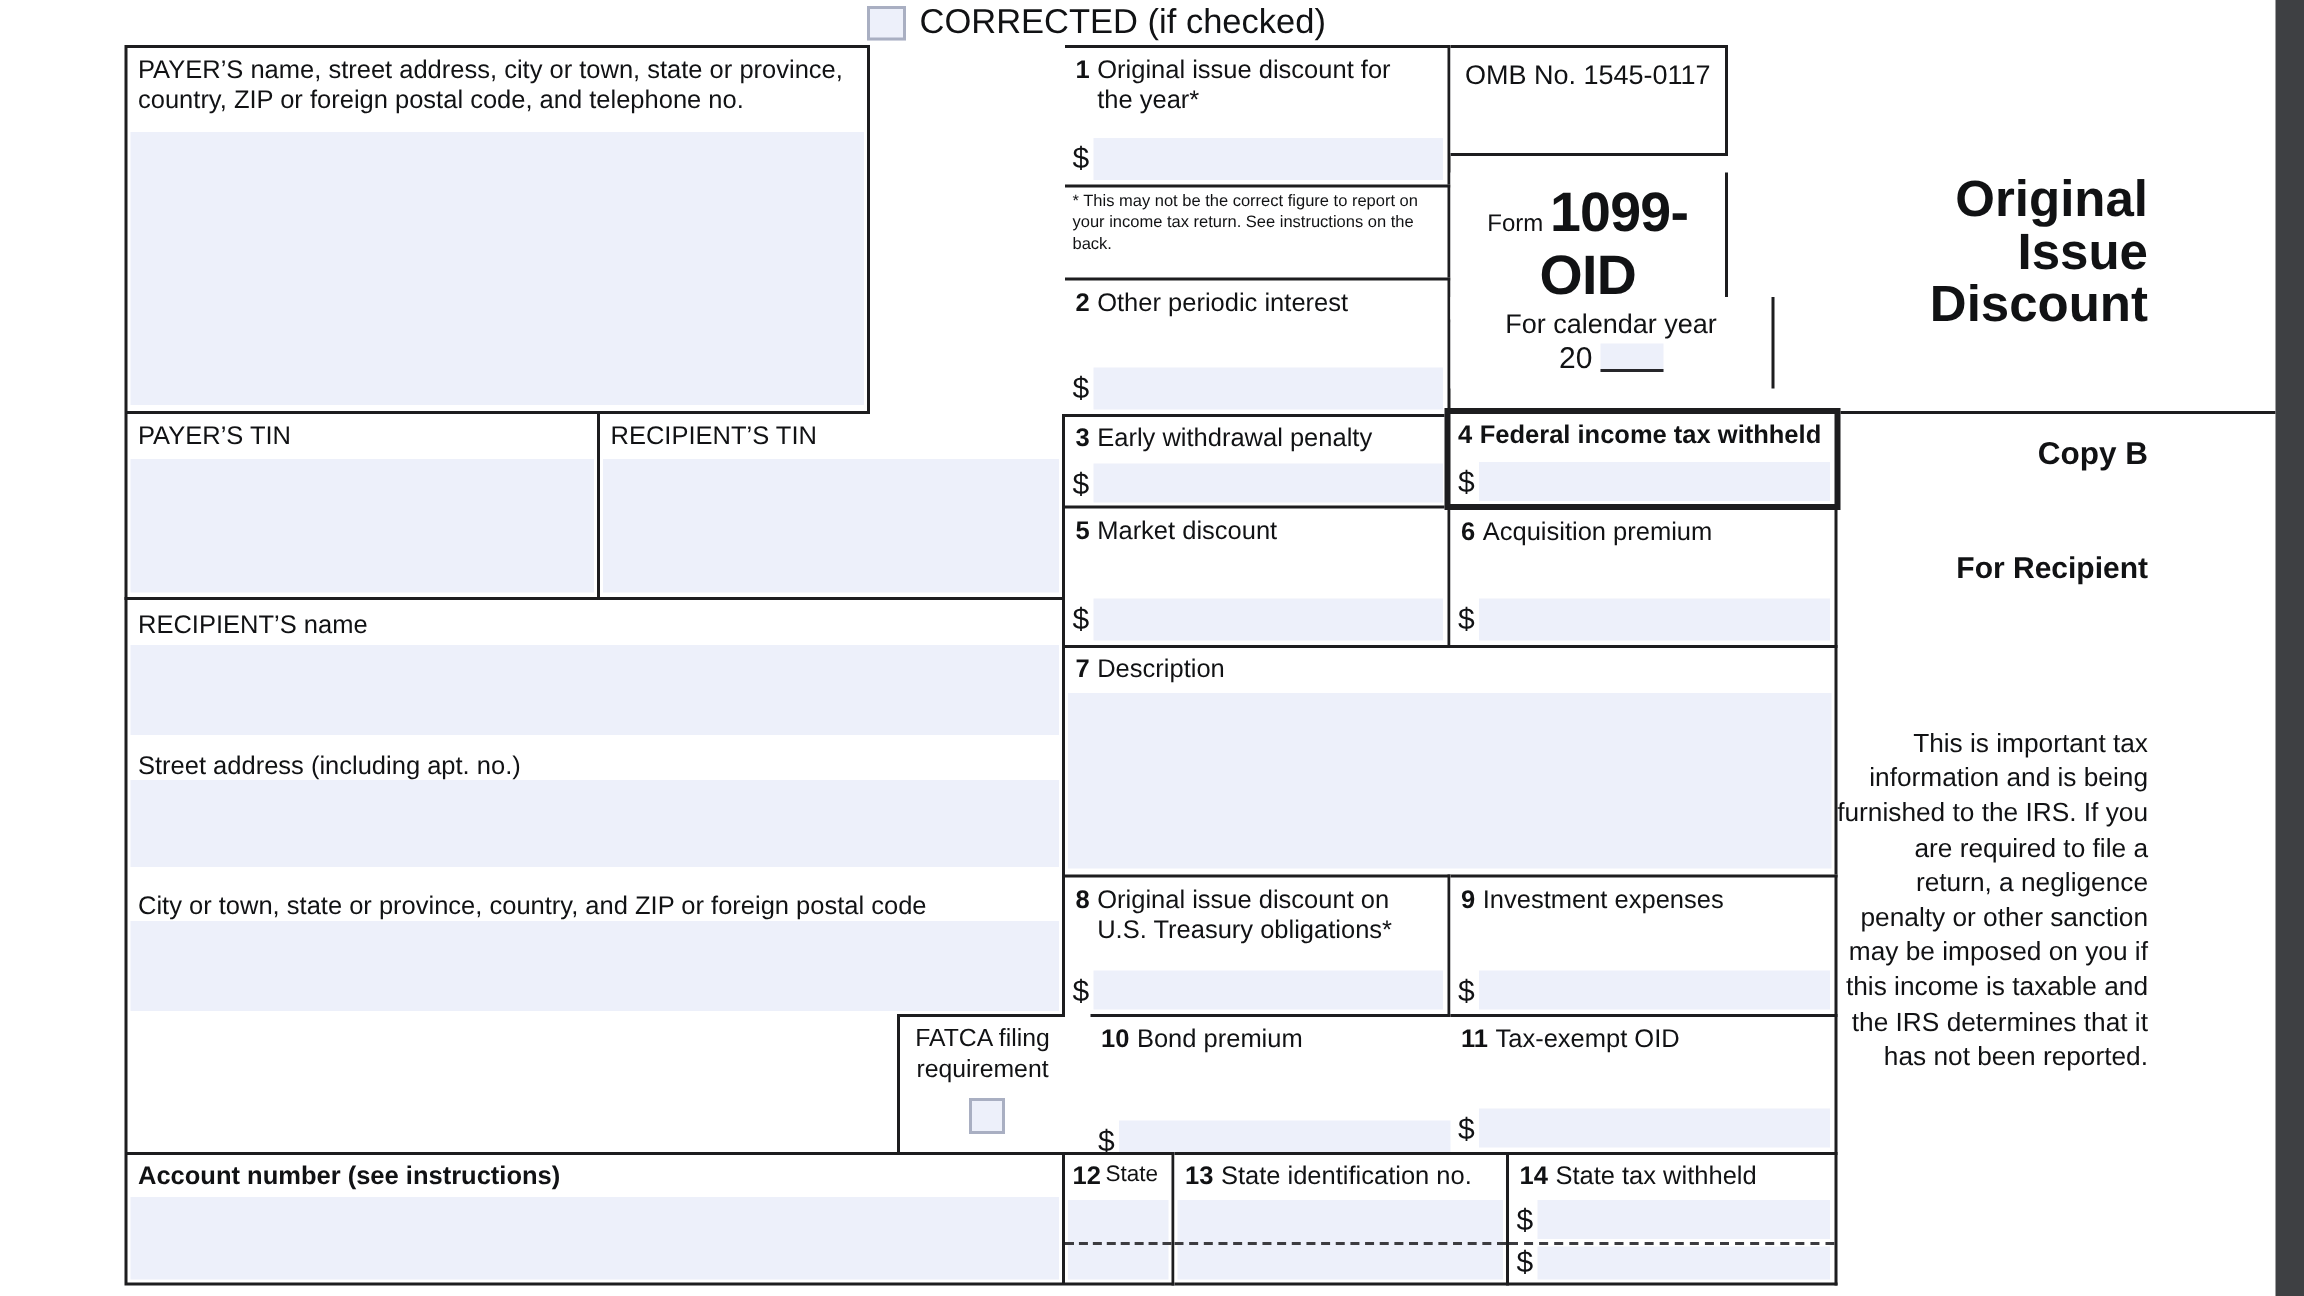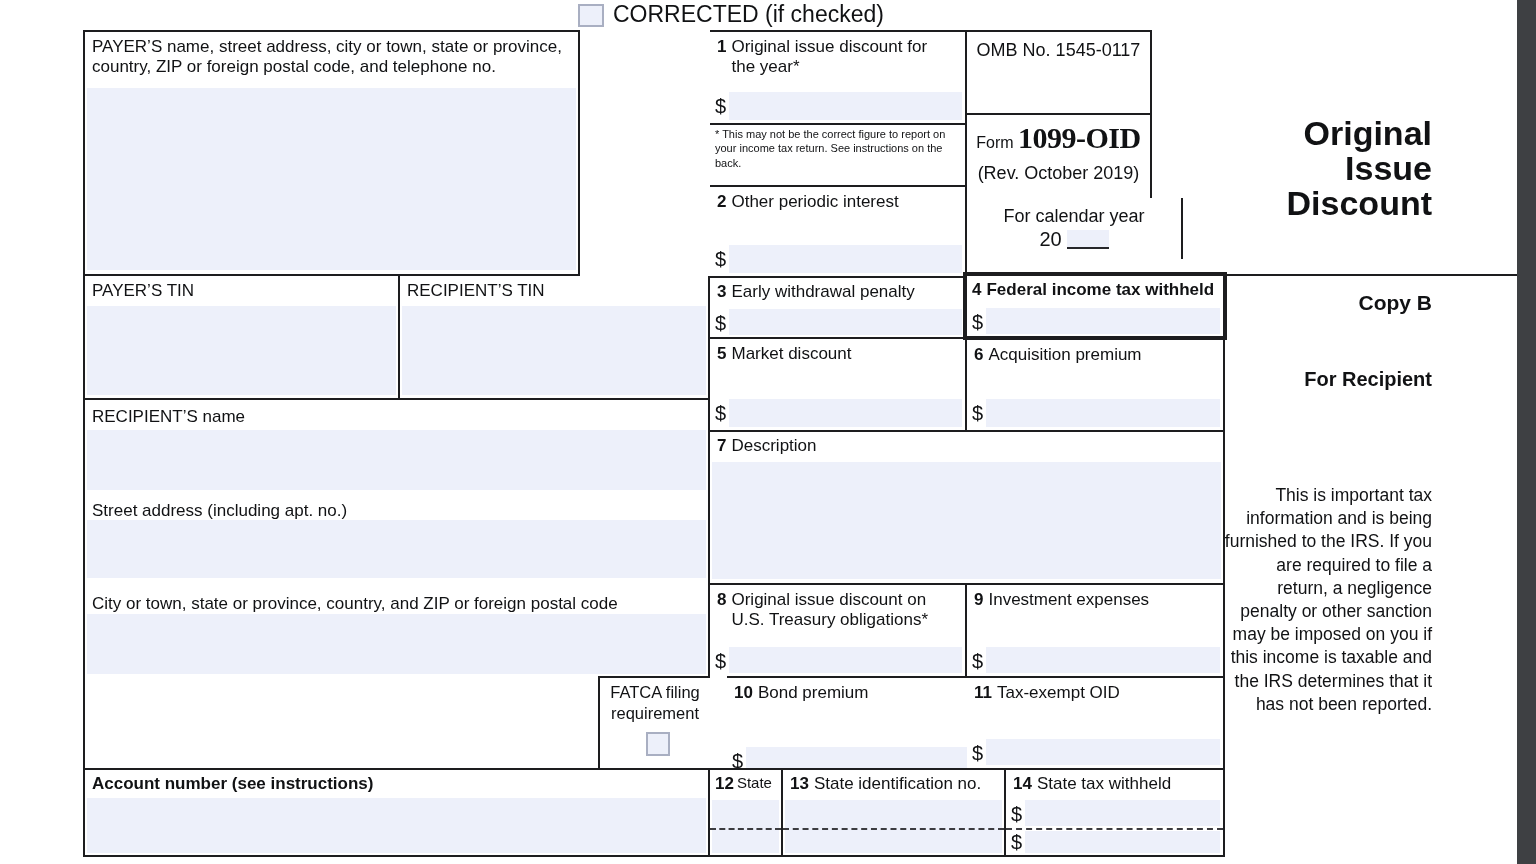--- a/index.html
+++ b/index.html
@@ -233,27 +233,27 @@
       <span class="dollar">$</span>
       <span class="band"></span>
     </div>
     <div class="dashline" style="top:58px;z-index:3;"></div>
     <div class="amt" style="height:22px;bottom:2px;">
       <span class="dollar" style="line-height:22px;">$</span>
       <span class="band"></span>
     </div>
   </div>
 
-  <div class="cell b-t b-r b-b" style="left:967px;top:30px;width:185px;height:85px;">
+  <div class="cell b-t b-r b-b" style="left:967px;top:30px;width:185px;height:74px;">
     <div class="center" style="font-size:18px;padding-top:8px;">OMB No. 1545-0117</div>
   </div>
   <div class="cell b-r b-b" style="left:967px;top:115px;width:185px;height:100px;">
     <div class="center" style="padding-top:6px;">
       <span style="font-size:16px;">Form</span>
-      <span class="bold" style="font-size:30px;letter-spacing:-0.5px;font-family:Liberation Serif, serif;">1099-OID</span>
+      <span class="bold" style="font-size:37px;letter-spacing:-0.5px;">1099-OID</span>
     </div>
     <div class="center" style="font-size:18px;margin-top:8px;">(Rev. October 2019)</div>
   </div>
   <div class="cell b-r" style="left:967px;top:198px;width:216px;height:61px;">
     <div class="center" style="font-size:18px;padding-top:8px;">For calendar year</div>
     <div class="center" style="font-size:20px;margin-top:1px;">
       <span>20</span><span style="display:inline-block;width:42px;height:17px;background:var(--fill);border-bottom:2.5px solid #26262a;margin-left:5px;vertical-align:-3px;"></span>
     </div>
   </div>
 

